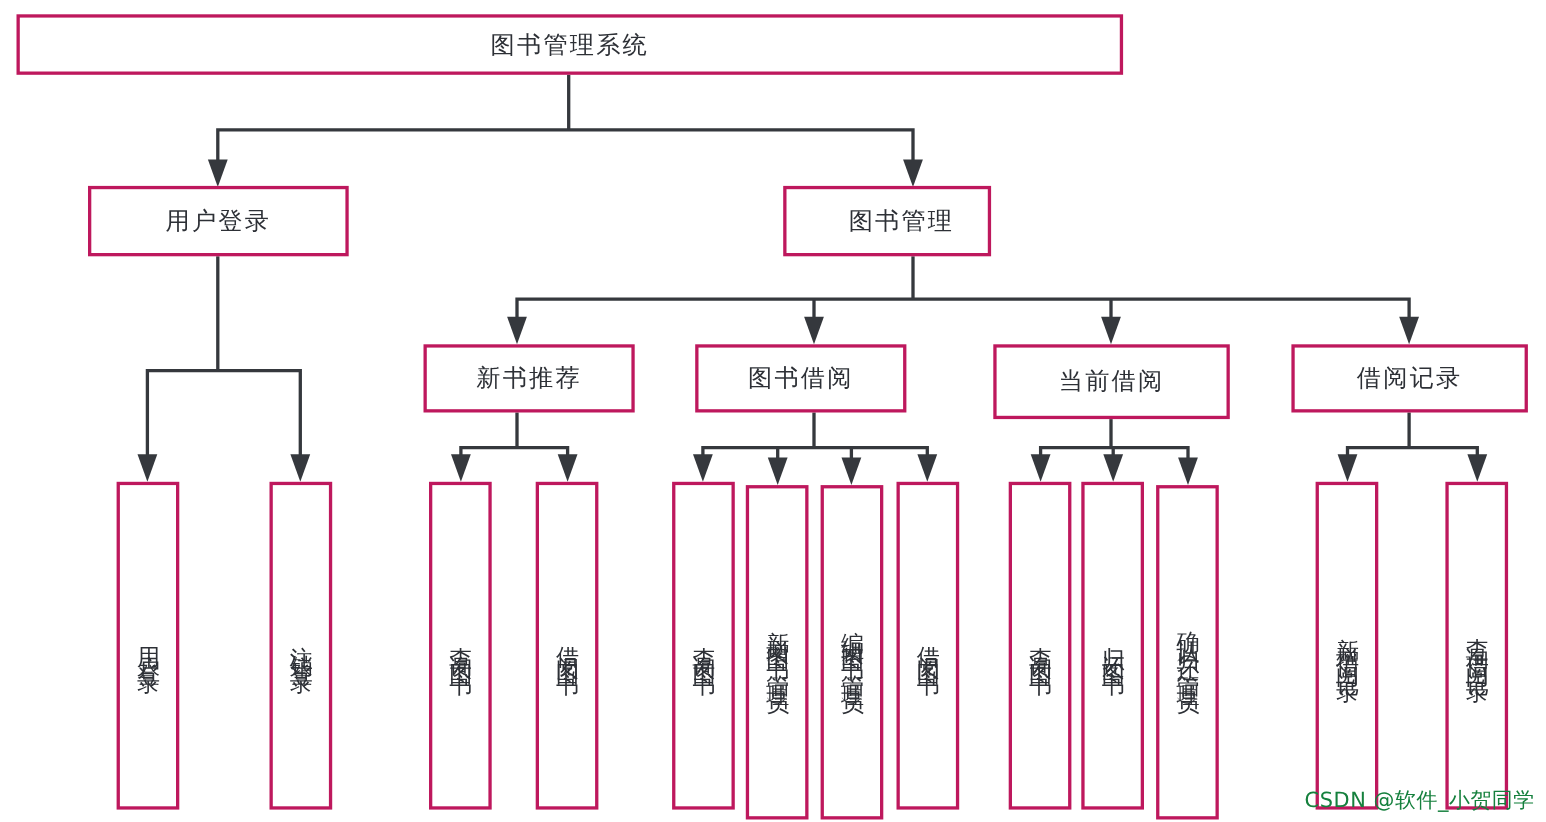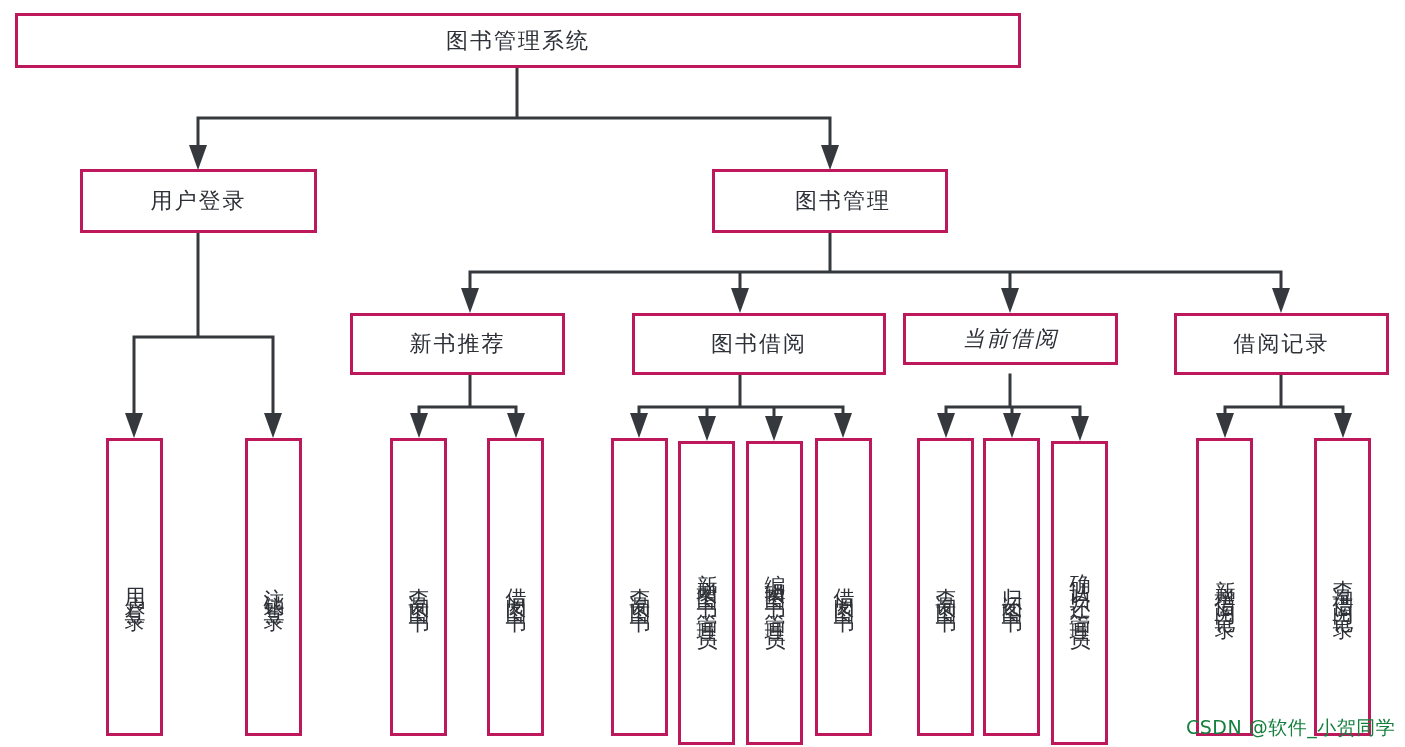--- a/index.html
+++ b/index.html
@@ -46,24 +46,24 @@
     text-orientation: mixed;
     font-size: 21px;
     letter-spacing: 8px;
     line-height: 1;
     color: #2d3036;
     white-space: nowrap;
   }
   
   .n-root   { left: 15px;   top: 13px;  width: 1006px; height: 55px; }
   .n-login  { left: 80px;   top: 169px; width: 237px;  height: 64px; }
-  .n-mgmt   { left: 712px;  top: 169px; width: 236px;  height: 64px; padding-left: 26px; }
-  .n-newb   { left: 350px;  top: 313px; width: 215px;  height: 62px; }
-  .n-borr   { left: 632px;  top: 313px; width: 254px;  height: 62px; }
-  .n-curr   { left: 903px;  top: 313px; width: 215px;  height: 52px; font-style: italic; }
+  .n-mgmt   { left: 712px;  top: 169px; width: 189px;  height: 64px; padding-left: 26px; }
+  .n-newb   { left: 385px;  top: 313px; width: 192px;  height: 62px; }
+  .n-borr   { left: 632px;  top: 313px; width: 192px;  height: 62px; }
+  .n-curr   { left: 903px;  top: 313px; width: 215px;  height: 68px; }
   .n-recs   { left: 1174px; top: 313px; width: 215px;  height: 62px; }
 
   .leaf     { width: 57px; top: 438px; height: 298px; }
   .leaf.tall{ top: 441px; height: 304px; }
   .lf-1a { left: 106px; }
   .lf-1b { left: 245px; }
   .lf-2a { left: 390px; }
   .lf-2b { left: 487px; }
   .lf-3a { left: 611px; }
   .lf-3b { left: 678px; }

